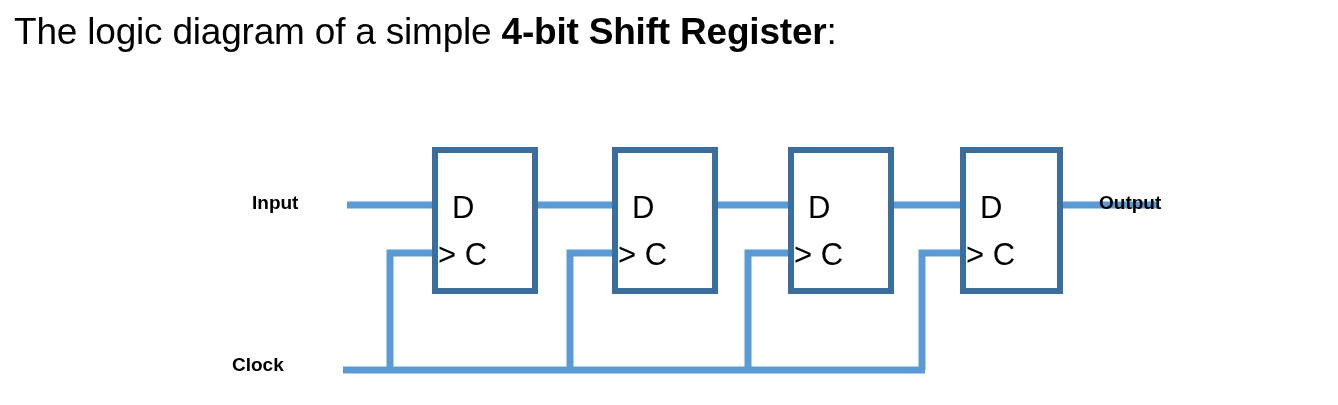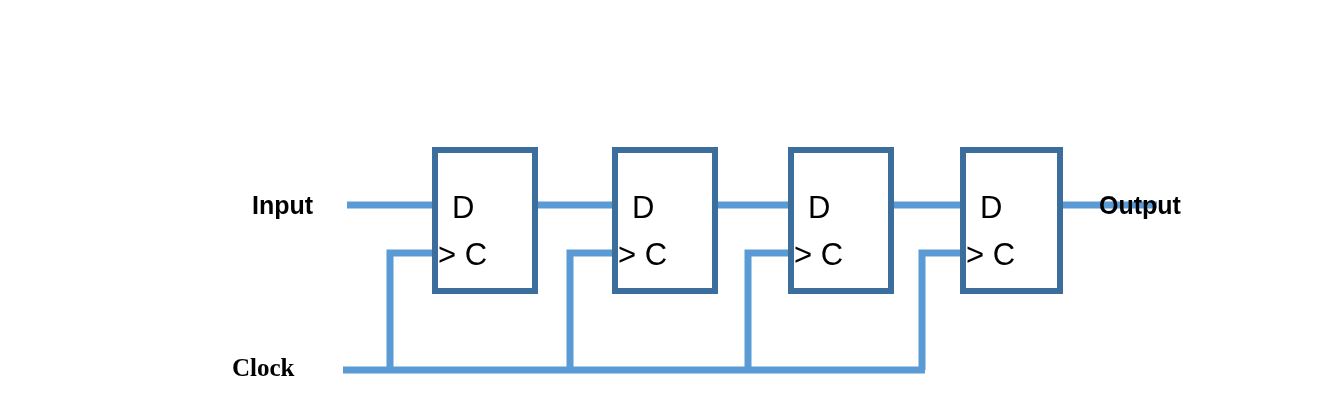--- a/index.html
+++ b/index.html
@@ -44,47 +44,48 @@
     width: 1338px;
     height: 405px;
   }
   .diagram svg {
     display: block;
   }
 
   
   .port-label {
     position: absolute;
-    font-size: 25px;
+    font-size: 19px;
     font-weight: bold;
     color: #000000;
     white-space: nowrap;
     line-height: 1;
   }
   .label-input  { left: 252px; top: 193px; }
   .label-output { left: 1099px; top: 193px; }
-  .label-clock  { left: 232px; top: 355px; font-family: Liberation Serif, serif; }
+  .label-clock  { left: 232px; top: 355px; }
 
   
   .ff-text {
     position: absolute;
     color: #000000;
     font-size: 30px;
     line-height: 1;
     white-space: nowrap;
     font-family: "Liberation Sans", sans-serif;
   }
   .ff-d { font-size: 31px; }
   .ff-c { font-size: 31px; }
 </style>
 </head>
 <body>
 
 <div id="page-root">
 
+  <div class="title"><span>The logic diagram of a simple </span><span class="strong">4-bit Shift Register</span><span>:</span></div>
 
   <div class="diagram">
     <svg width="1338" height="405" viewBox="0 0 1338 405" xmlns="http://www.w3.org/2000/svg">
 
       <g>
 
         <line x1="347" y1="205" x2="438" y2="205" stroke="#5b9bd5" stroke-width="7"></line>
 
         <line x1="538" y1="205" x2="618" y2="205" stroke="#5b9bd5" stroke-width="7"></line>
 

